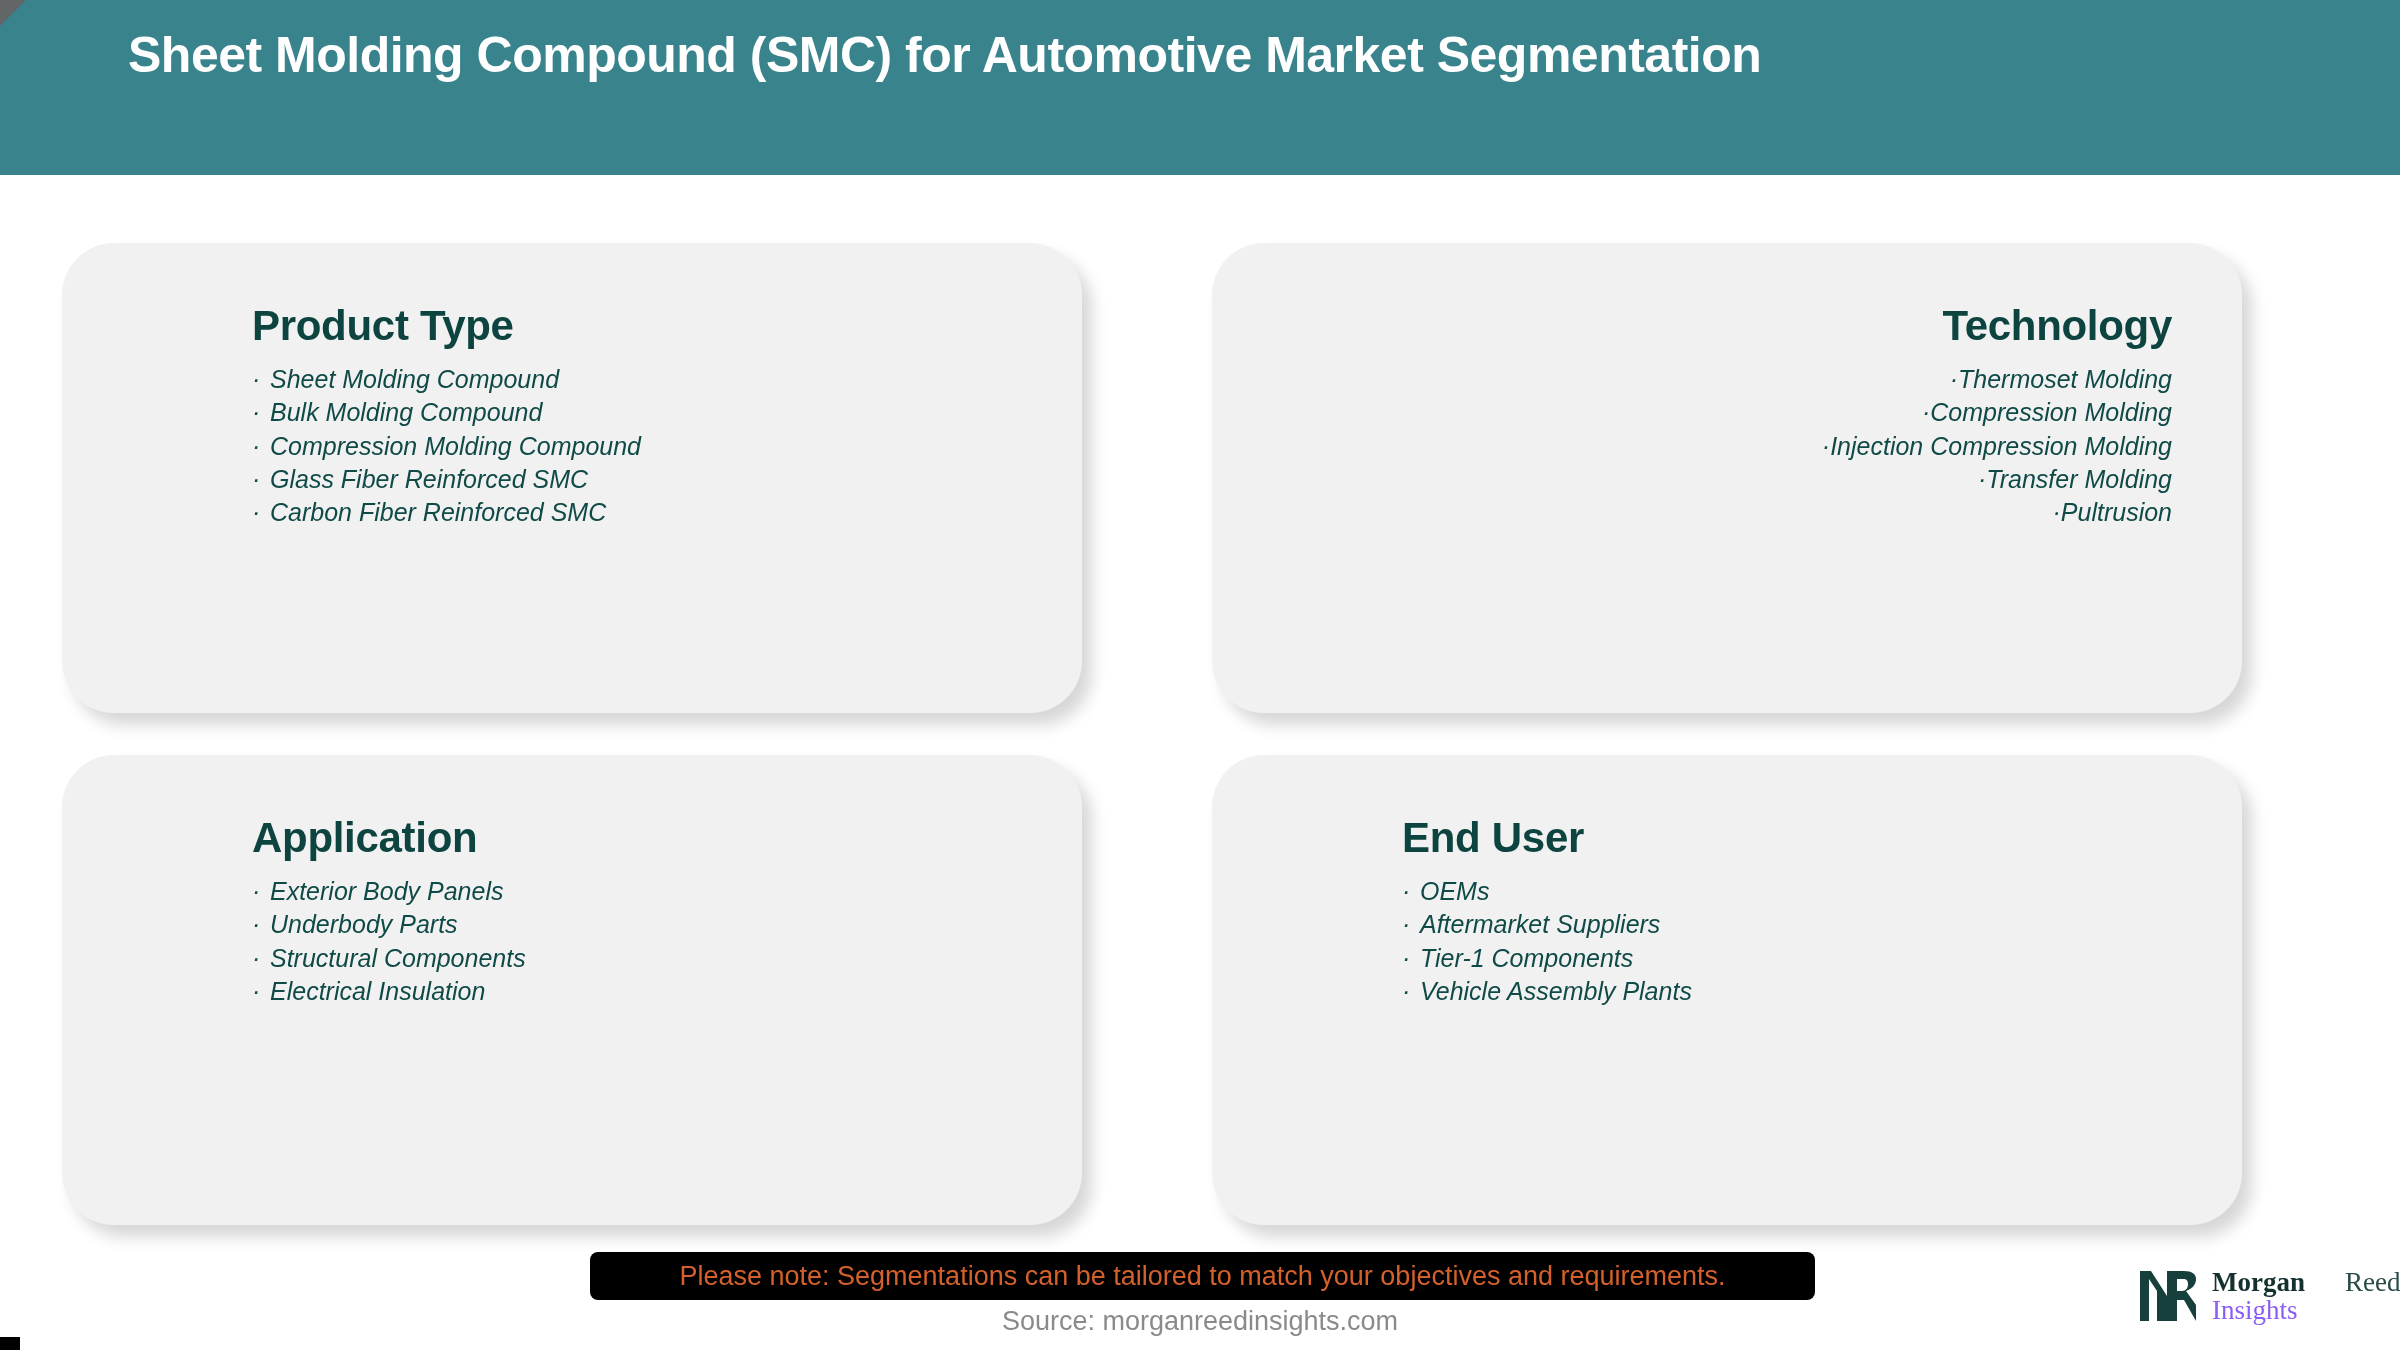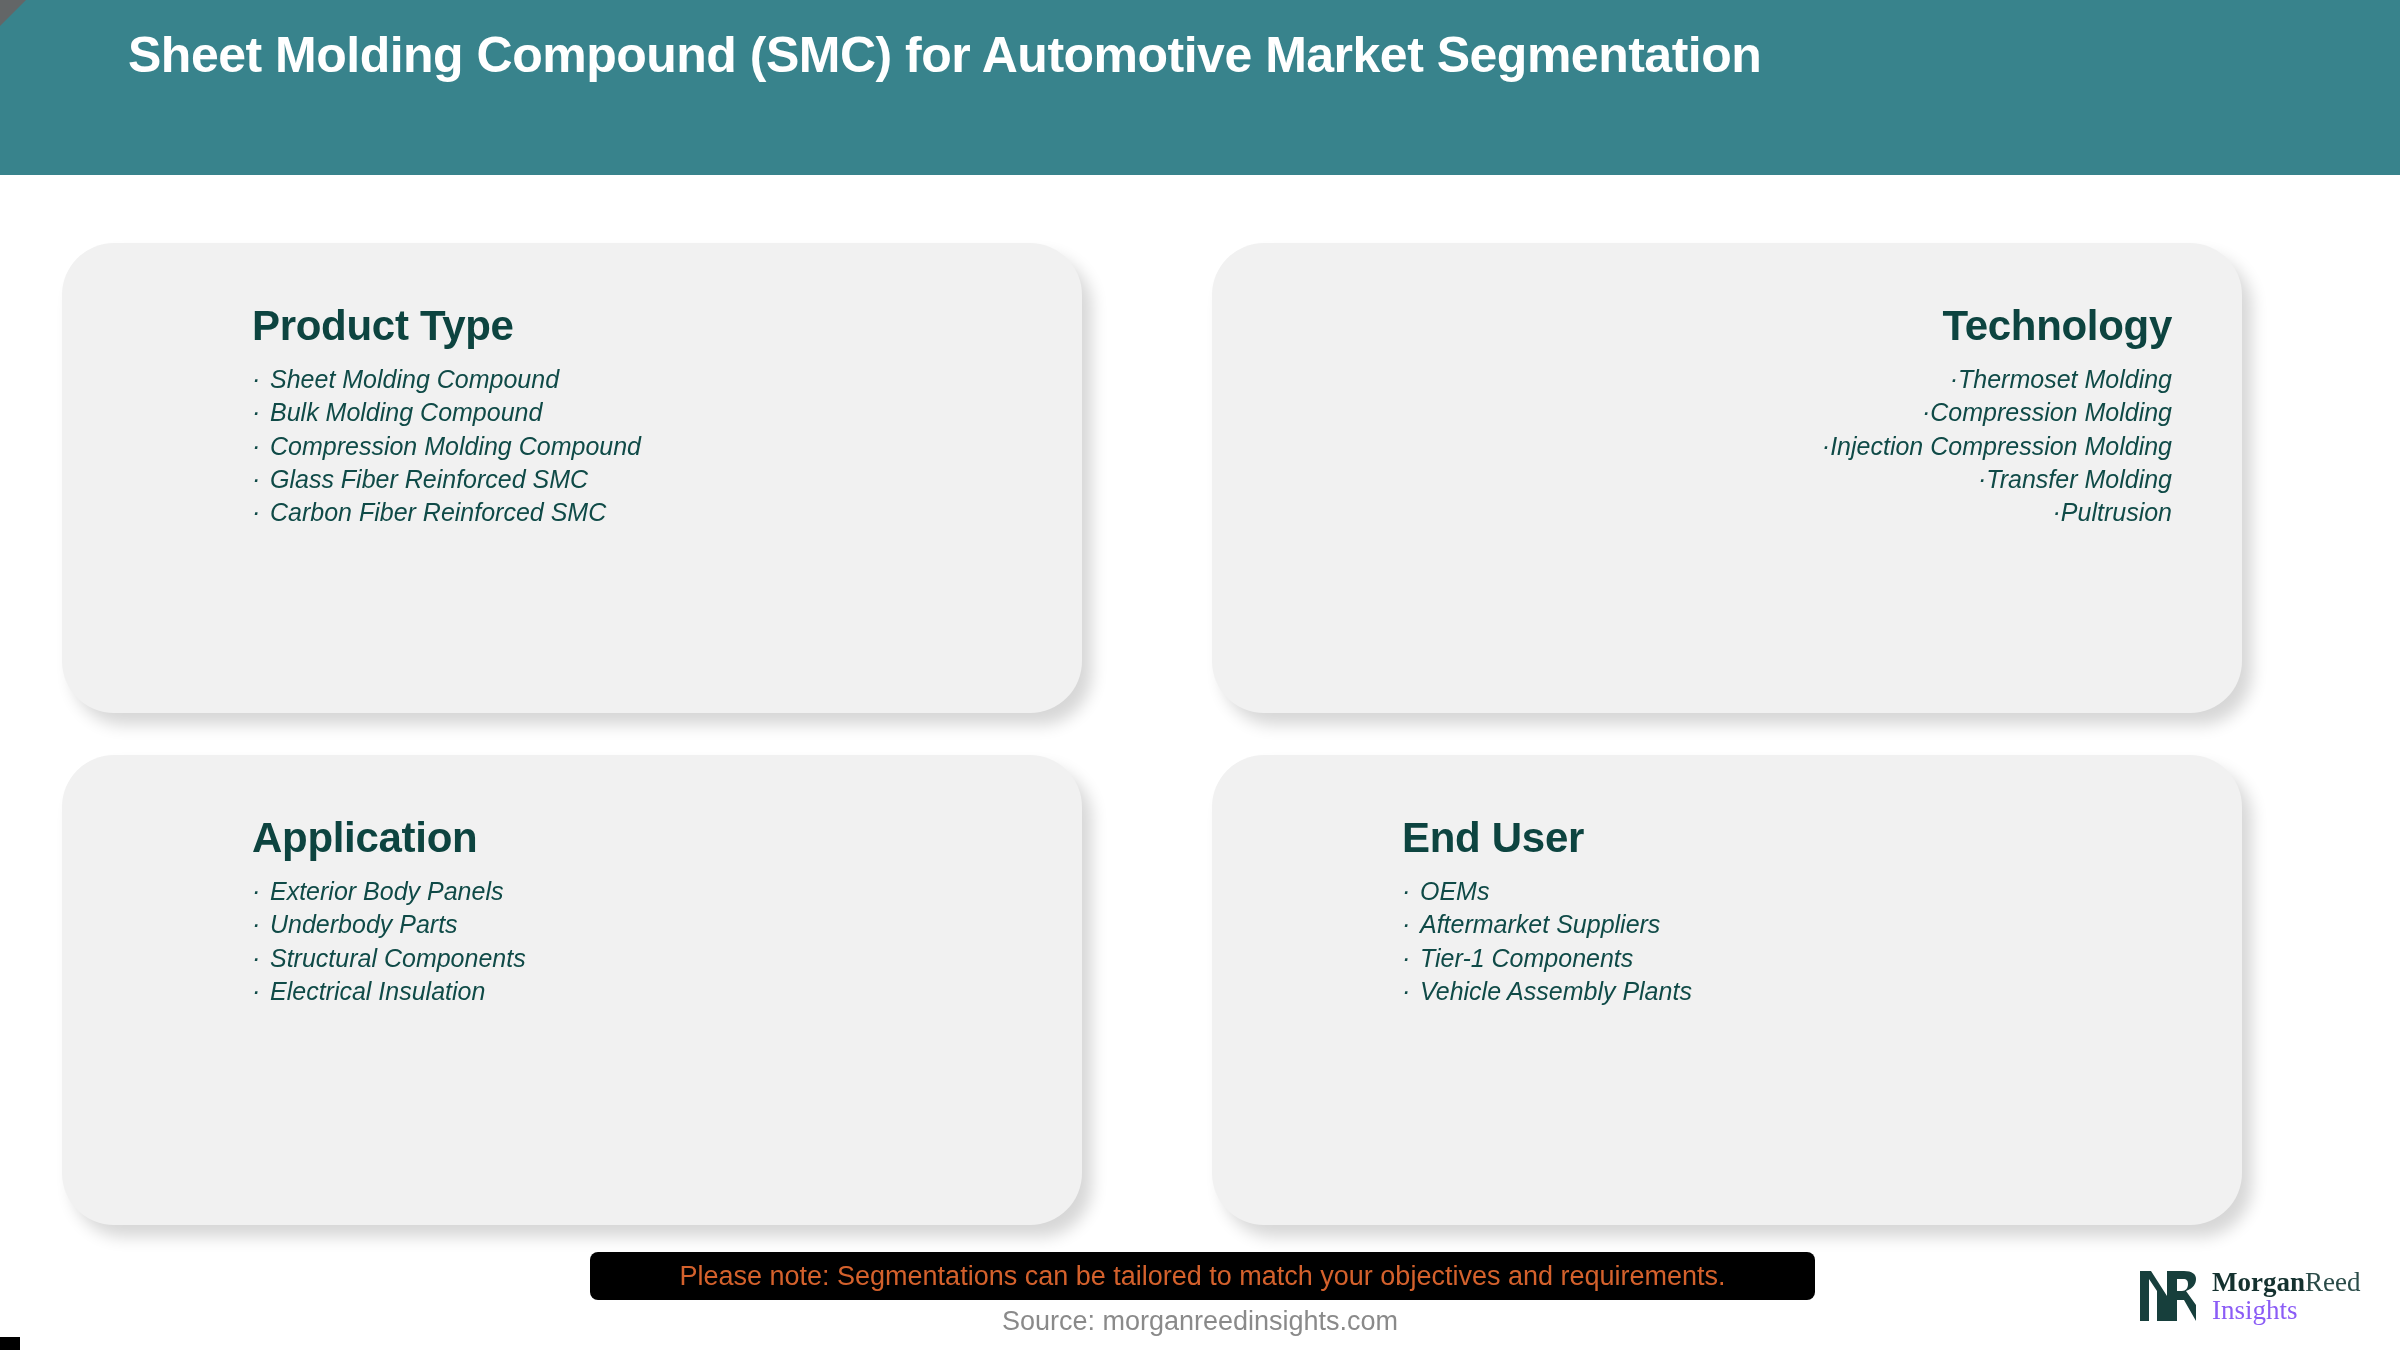--- a/index.html
+++ b/index.html
@@ -149,21 +149,21 @@
     justify-content: center;
     line-height: 1.02;
   }
   .logo-line1 {
     font-family: "Liberation Serif", serif;
     font-size: 27px;
     color: #14312f;
     white-space: nowrap;
   }
   .logo-line1 .bold { font-weight: bold; }
-  .logo-line1 .light { font-weight: normal; color: #2a4b48; }
+  .logo-line1 .light { font-weight: normal; color: #2a4b48; margin-left: 40px; }
   .logo-line2 {
     font-family: "Liberation Serif", serif;
     font-size: 27px;
     color: #8b5cf6;
     white-space: nowrap;
   }
 
   .edge-mark {
     position: absolute;
     left: 0;

